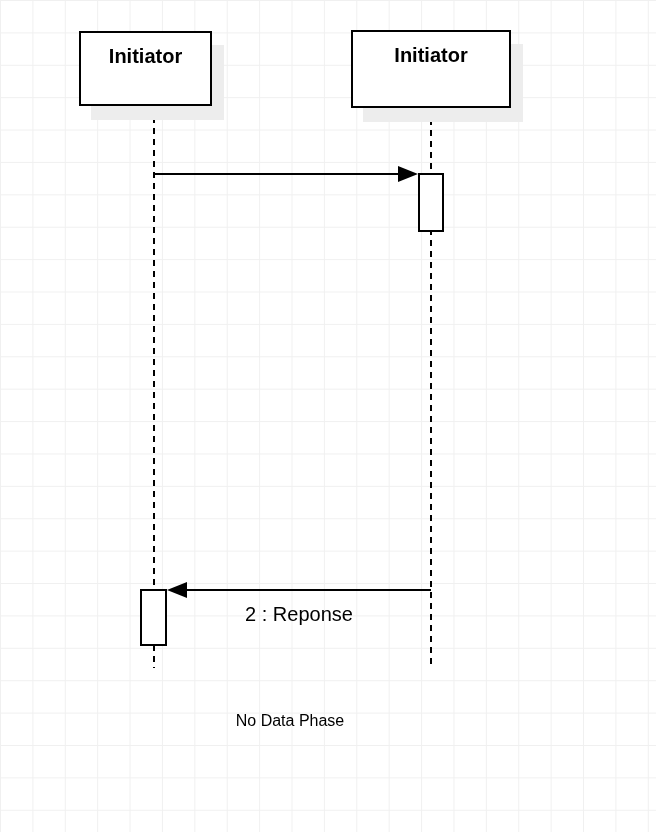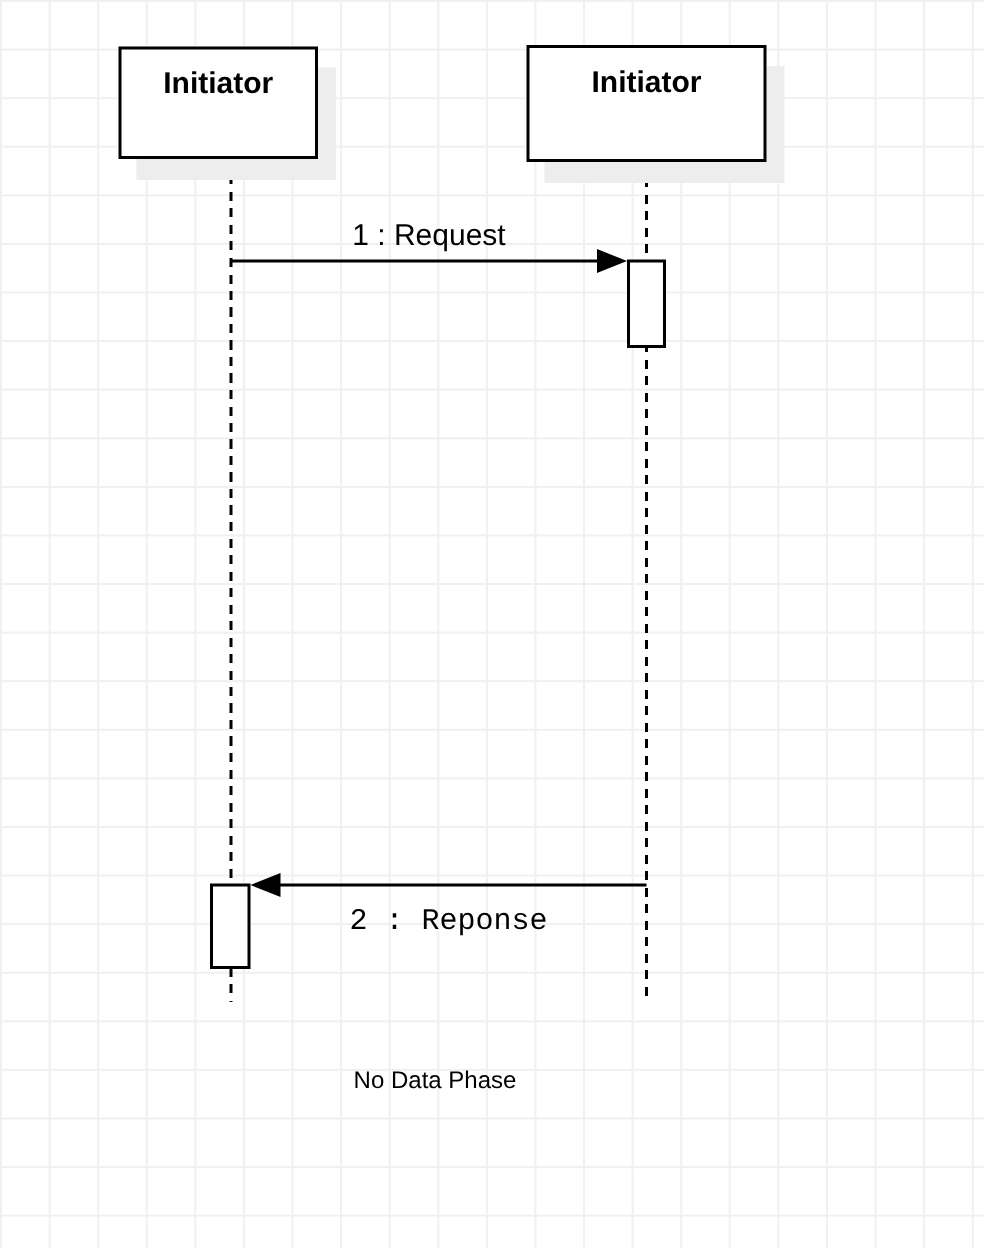--- a/index.html
+++ b/index.html
@@ -74,21 +74,21 @@
   }
 
   
   .message-request { left: 154px; top: 146px; width: 264px; height: 40px; }
   .message-request .msg-label { top: 0; }
   .message-request .msg-line  { left: 0; top: 27px; width: 252px; }
   .message-request .arrowhead { right: 0; top: 20px; border-left: 20px solid #000000; }
 
   
   .message-response { left: 167px; top: 581px; width: 264px; height: 50px; }
-  .message-response .msg-label { top: 22px; font-family: Liberation Mono, monospace; }
+  .message-response .msg-label { top: 22px; }
   .message-response .msg-line  { left: 13px; top: 8px; width: 251px; }
   .message-response .arrowhead { left: 0; top: 1px; border-right: 20px solid #000000; }
 
   .caption {
     position: absolute;
     left: 195px;
     top: 712px;
     width: 190px;
     text-align: center;
     font-size: 16px;
@@ -105,21 +105,20 @@
     <span>Initiator</span>
   </div>
   <div class="actor-box actor-reponder">
     <span>Initiator</span>
   </div>
 
   <div class="lifeline lifeline-initiator"></div>
   <div class="lifeline lifeline-reponder"></div>
 
   <div class="message message-request">
-    <span class="msg-label">1 : Request</span>
     <div class="msg-line"></div>
     <div class="arrowhead"></div>
   </div>
 
   <div class="activation activation-reponder"></div>
 
   <div class="message message-response">
     <span class="msg-label">2 : Reponse</span>
     <div class="msg-line"></div>
     <div class="arrowhead"></div>

